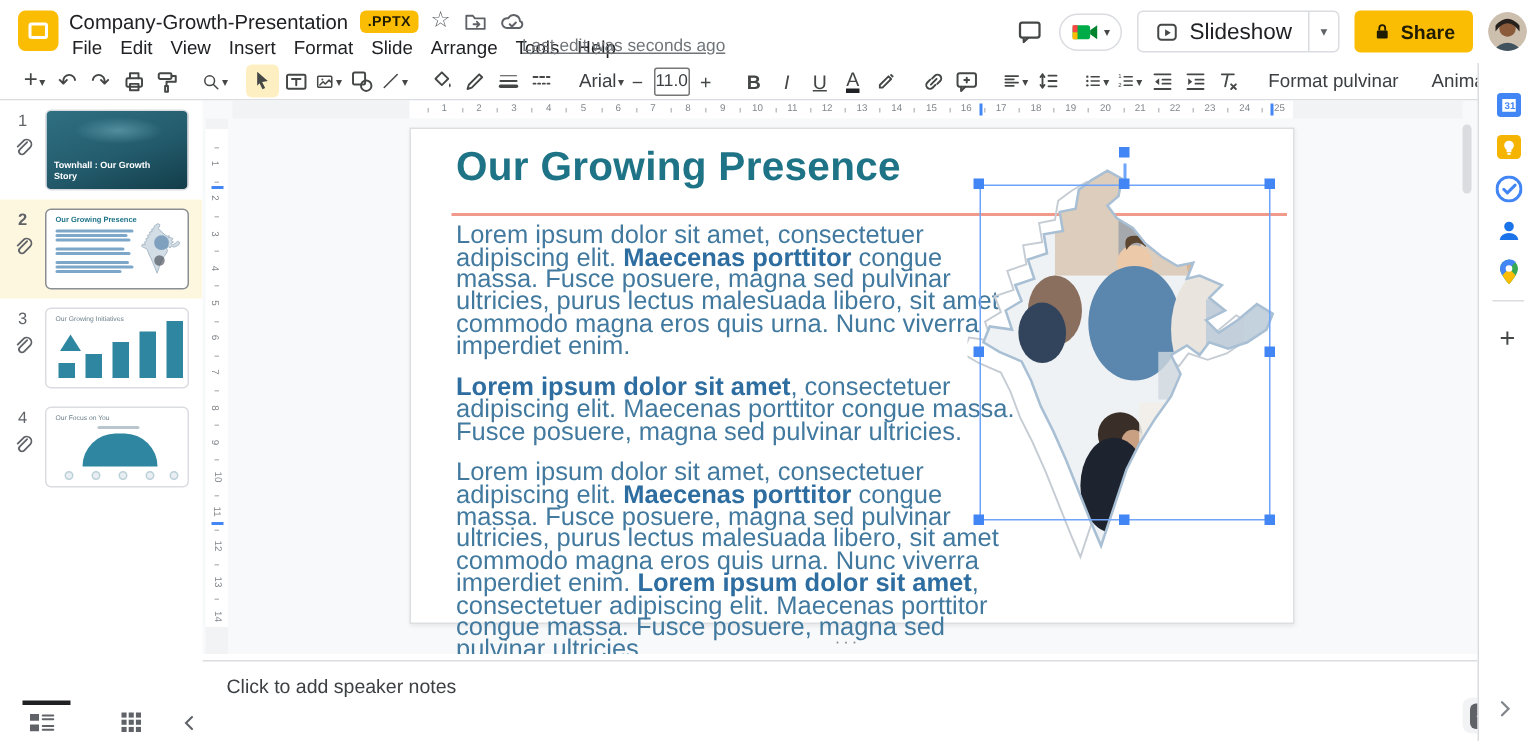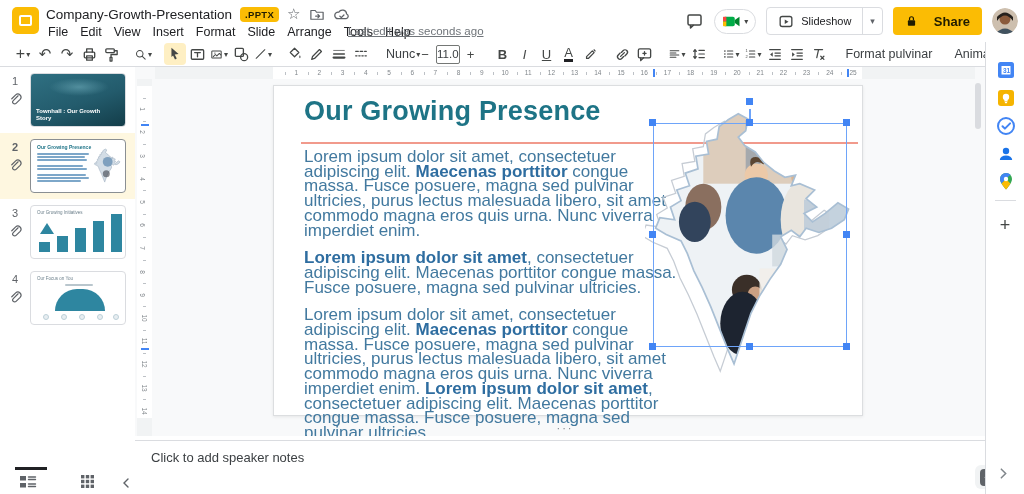--- a/index.html
+++ b/index.html
@@ -14,23 +14,23 @@
   #doc-title { font-size:13.5px; color:#202124; }
   #pptx-badge { background:#fbbc04; color:#201c00; font-size:9.5px; font-weight:bold; padding:2px 5px; border-radius:4px; letter-spacing:.3px; }
   .title-ic { color:#5f6368; font-size:14px; line-height:14px; display:flex; align-items:center; }
   #menu-bar { position:absolute; left:42px; top:23px; display:flex; align-items:center; }
   .menu-item { font-size:12.5px; color:#202124; padding:2px 6px; border-radius:4px; cursor:default; }
   #last-edit { font-size:11.5px; color:#70757a; text-decoration:underline; margin-left:8px; }
   #header-right { position:absolute; right:6px; top:7px; height:28px; display:flex; align-items:center; gap:10px; }
   .hr-ic svg { display:block; }
   #meet-pill { display:flex; align-items:center; gap:2px; border:1px solid #dadce0; border-radius:14px; padding:4px 7px; }
   #slideshow-group { display:flex; align-items:stretch; border:1px solid #dadce0; border-radius:4px; height:28px; overflow:hidden; }
-  #slideshow-btn { display:flex; align-items:center; gap:7px; padding:0 11px; font-size:11px; color:#202124; }
+  #slideshow-btn { display:flex; align-items:center; gap:7px; padding:0 11px; font-size:15px; color:#202124; }
   #slideshow-caret { display:flex; align-items:center; padding:0 7px; border-left:1px solid #dadce0; color:#5f6368; font-size:9px; }
-  #share-btn { display:flex; align-items:center; gap:16px; background:#fbbc04; border-radius:4px; height:28px; padding:0 12px; font-size:13px; font-weight:bold; color:#201c00; }
+  #share-btn { display:flex; align-items:center; gap:6px; background:#fbbc04; border-radius:4px; height:28px; padding:0 12px; font-size:13px; font-weight:bold; color:#201c00; }
   #avatar { width:26px; height:26px; border-radius:50%; overflow:hidden; }
 
   
   #toolbar { position:absolute; left:0; top:42px; width:1024px; height:25px; border-bottom:1px solid #dadce0; display:flex; align-items:center; padding:0 8px 0 12px; }
   .tb-btn { height:22px; min-width:22px; border-radius:4px; display:flex; align-items:center; justify-content:center; padding:0 2px; color:#444746; }
   .tb-btn.active { background:#feefc3; }
   .tb-btn svg { stroke:#444746; fill:none; stroke-width:1.4; stroke-linecap:round; stroke-linejoin:round; }
   .caret { font-size:8px; color:#444746; margin-left:1px; }
   .tb-sep { width:1px; height:18px; background:#dadce0; margin:0 5px; }
   .tb-txt { font-size:12.5px; color:#3c4043; padding:0 6px; white-space:nowrap; }
@@ -272,21 +272,21 @@
       </svg>
     </span>
   <span class="tb-btn">
       <svg width="16" height="16" viewBox="0 0 18 18">
         <path d="M3 6h12" stroke-dasharray="3 2"></path>
         <path d="M3 11h12" stroke-dasharray="1.5 2"></path>
       </svg>
     </span>
   <span class="tb-sep"></span>
   <span id="font-box" class="tb-btn">
-      <span>Nunc</span>
+      <span>Arial</span>
       <span class="caret">▾</span>
     </span>
   <span class="tb-sep"></span>
   <span class="tb-btn">
       <span class="glyph">−</span>
     </span>
   <span id="size-box">11.0</span>
   <span class="tb-btn">
       <span class="glyph">+</span>
     </span>

